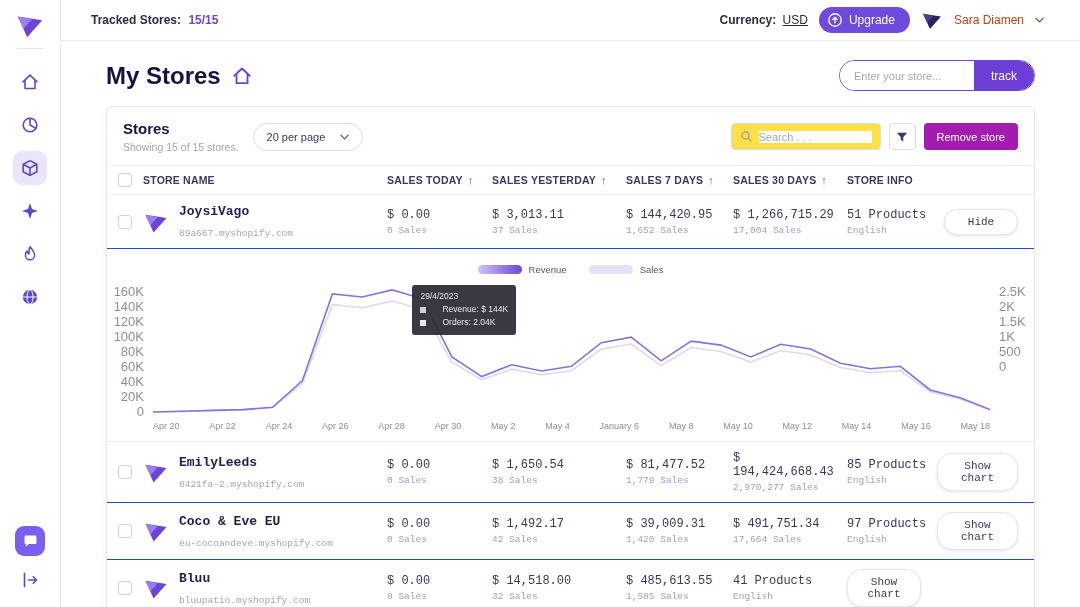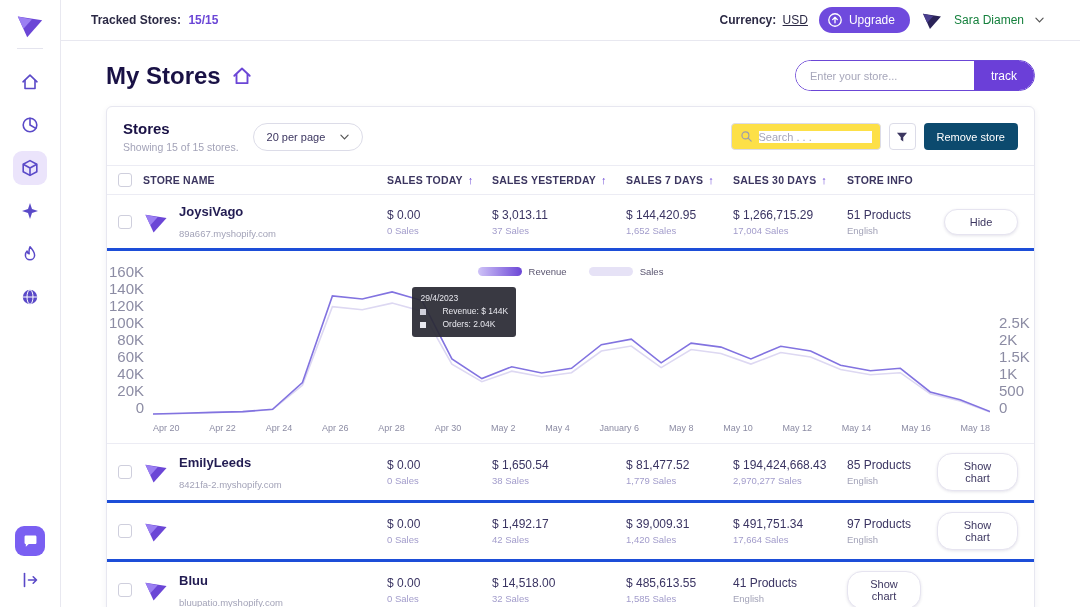--- a/index.html
+++ b/index.html
@@ -31,89 +31,89 @@
   .tracked .tracked-value { color:#6b46d6; margin-left:4px; }
   .topbar-right { margin-left:auto; display:flex; align-items:center; gap:11px; }
   .currency { font-size:12px; }
   .currency .currency-label { font-weight:bold; }
   .currency .currency-value { text-decoration:underline; margin-left:3px; cursor:pointer; }
   .upgrade-btn { display:flex; align-items:center; gap:6px; background:#6f4add; color:#fff;
     font-size:12px; border:none; border-radius:14px; padding:5px 15px 5px 8px; cursor:pointer;
     font-family:inherit; }
   .upgrade-btn svg { width:16px; height:16px; }
   .user-logo { width:22px; height:22px; }
-  .user-name { font-size:12px; color:#15803d; cursor:pointer; }
+  .user-name { font-size:12px; color:#c2410c; cursor:pointer; }
   .chev { width:9px; height:6px; }
 
   
   .content { padding:19px 45px 0; flex:1; overflow:hidden; }
   .page-head { display:flex; align-items:center; margin-bottom:15px; }
   .page-title { font-size:24px; font-weight:bold; color:#191145; margin-right:10px; }
   .title-home-icon svg { width:22px; height:22px; display:block; }
   .track-box { margin-left:auto; display:flex; align-items:stretch; height:31px;
     border:1px solid #6b46d6; border-radius:16px; overflow:hidden; background:#fff; }
   .track-input { border:none; outline:none; padding:0 14px; width:134px; font-size:11px;
     color:#555; font-family:inherit; }
   .track-input::placeholder { color:#a6a6ba; }
   .track-btn { background:#6b3fd8; color:#fff; border:none; font-size:12px; padding:0 17px;
-    cursor:pointer; font-family:inherit; border-radius:0 16px 16px 0;margin-left:44px; }
+    cursor:pointer; font-family:inherit; border-radius:0 16px 16px 0; }
 
   
   .card { border:1px solid #e7e7f0; border-radius:6px; background:#fff;
     box-shadow:0 2px 6px rgba(40,30,90,.06); min-height:560px; }
   .card-head { display:flex; align-items:center; padding:13px 16px 12px; gap:14px; }
   .card-title { font-size:15px; font-weight:bold; color:#191145; }
   .card-sub { font-size:10.5px; color:#a3a3b8; margin-top:4px; }
   .per-page { display:flex; align-items:center; gap:15px; border:1px solid #dcdce8;
     border-radius:15px; padding:7px 13px; font-size:11px; color:#3c3660; background:#fff;
     cursor:pointer; font-family:inherit; }
   .head-right { margin-left:auto; display:flex; align-items:center; gap:8px; }
   .search-box { display:flex; align-items:center; border:1px solid #dcdce8; border-radius:4px;
     padding:0 8px; height:27px; width:150px; gap:6px; background:#fde047; }
   .search-box svg { width:13px; height:13px; flex-shrink:0; }
   .search-box input { border:none; outline:none; font-size:11px; width:100%; color:#555;
     font-family:inherit; }
   .search-box input::placeholder { color:#a6a6ba; }
   .filter-btn { width:27px; height:27px; border:1px solid #dcdce8; border-radius:4px; background:#fff;
     display:flex; align-items:center; justify-content:center; cursor:pointer; }
   .filter-btn svg { width:14px; height:14px; }
-  .remove-btn { height:27px; background:#0c4a6e; color:#fff; border:none; border-radius:4px;
+  .remove-btn { height:27px; background:#a21caf; color:#fff; border:none; border-radius:4px;
     font-size:11px; padding:0 13px; cursor:pointer; font-family:inherit; }
 
   
   .grid-row { display:grid; grid-template-columns:36px 244px 105px 134px 107px 114px 90px 1fr;
     align-items:center; }
   .thead { border-top:1px solid #ececf4; border-bottom:1px solid #ececf4; height:30px;
     font-size:10.5px; font-weight:bold; color:#3c3660; letter-spacing:.2px; }
   .th { display:flex; align-items:center; gap:5px; }
   .sort { color:#6b46d6; font-size:11px; cursor:pointer; }
   .c-check { display:flex; justify-content:center; }
   .checkbox { width:14px; height:14px; border:1.5px solid #cfcfdd; border-radius:3px;
     background:#fff; display:inline-block; cursor:pointer; }
-  .trow { border-bottom:3px solid #1d4ed8; padding:9px 0; min-height:41px; }
+  .trow { border-bottom:1px solid #1d4ed8; padding:9px 0; min-height:41px;font-family:Liberation Mono, monospace; }
   .c-store { display:flex; align-items:center; gap:10px; }
   .store-logo { width:26px; height:26px; flex-shrink:0; }
   .store-name { font-size:13px; font-weight:bold; color:#221c52; display:block; cursor:pointer; }
   .store-domain { font-size:9.5px; color:#a3a3b8; display:block; margin-top:9px; }
   .val { display:block; font-size:12px; color:#3a3462; }
   .sub { display:block; font-size:9.5px; color:#a29ccb; margin-top:3px; }
   .sub-gray { color:#a3a3b8; }
   .c-action { display:flex; justify-content:flex-end; padding-right:16px; }
   .pill-btn { border:1px solid #e6e4f0; background:#fff; border-radius:15px; padding:6px 13px;
     font-size:11px; color:#3c3660; box-shadow:0 1px 3px rgba(40,30,90,.12); min-width:74px;
     cursor:pointer; font-family:inherit; }
   .chart-row { border-bottom:1px solid #ececf4; padding:15px 0 10px; }
   .legend { display:flex; justify-content:center; align-items:center; gap:22px;
     margin-bottom:9px; font-size:9.5px; color:#5a5570; }
   .legend-item { display:flex; align-items:center; gap:7px; }
   .swatch { width:44px; height:9px; border-radius:5px; display:inline-block; }
   .swatch-revenue { background:linear-gradient(90deg,#cfc3f7,#6b46d6); }
   .swatch-sales { background:#e6e2f6; }
   .chart-body { display:flex; align-items:stretch; height:130px; }
-  .y-axis { display:flex; flex-direction:column; justify-content:flex-end; font-size:15px;
+  .y-axis { display:flex; flex-direction:column; justify-content:flex-start; font-size:13px;
     color:#8c8ca4; }
   .y-left { width:46px; align-items:flex-end; padding-right:9px; }
   .y-right { width:44px; align-items:flex-start; padding-left:9px; }
   .plot { flex:1; position:relative; }
   .plot svg { width:100%; height:100%; display:block; }
   .revenue-line { fill:none; stroke:#8273e0; stroke-width:1.6px; }
   .sales-line { fill:none; stroke:#ddd8f2; stroke-width:1.6px; }
   .x-axis { display:flex; justify-content:space-between; margin:7px 44px 0 46px; font-size:9px;
     color:#8c8ca4; }
   .tooltip { position:absolute; left:31%; top:1px; background:rgba(42,42,52,.93); color:#e9e9ef;
@@ -437,20 +437,24 @@
   </div>
             <div class="grid-row trow">
     <div class="c-check">
                 <span class="checkbox"></span>
               </div>
     <div class="c-store">
       <svg class="store-logo" viewBox="0 0 32 32">
         <polygon points="3,7 29,11 13,29" fill="#6b46d6"></polygon>
         <polygon points="3,7 18,10 9,20" fill="#9b7ff2"></polygon>
       </svg>
+      <div>
+        <span class="store-name">Coco &amp; Eve EU</span>
+        <span class="store-domain">eu-cocoandeve.myshopify.com</span>
+      </div>
     </div>
     <div>
       <span class="val">$ 0.00</span>
       <span class="sub">0 Sales</span>
     </div>
     <div>
       <span class="val">$ 1,492.17</span>
       <span class="sub">42 Sales</span>
     </div>
     <div>

